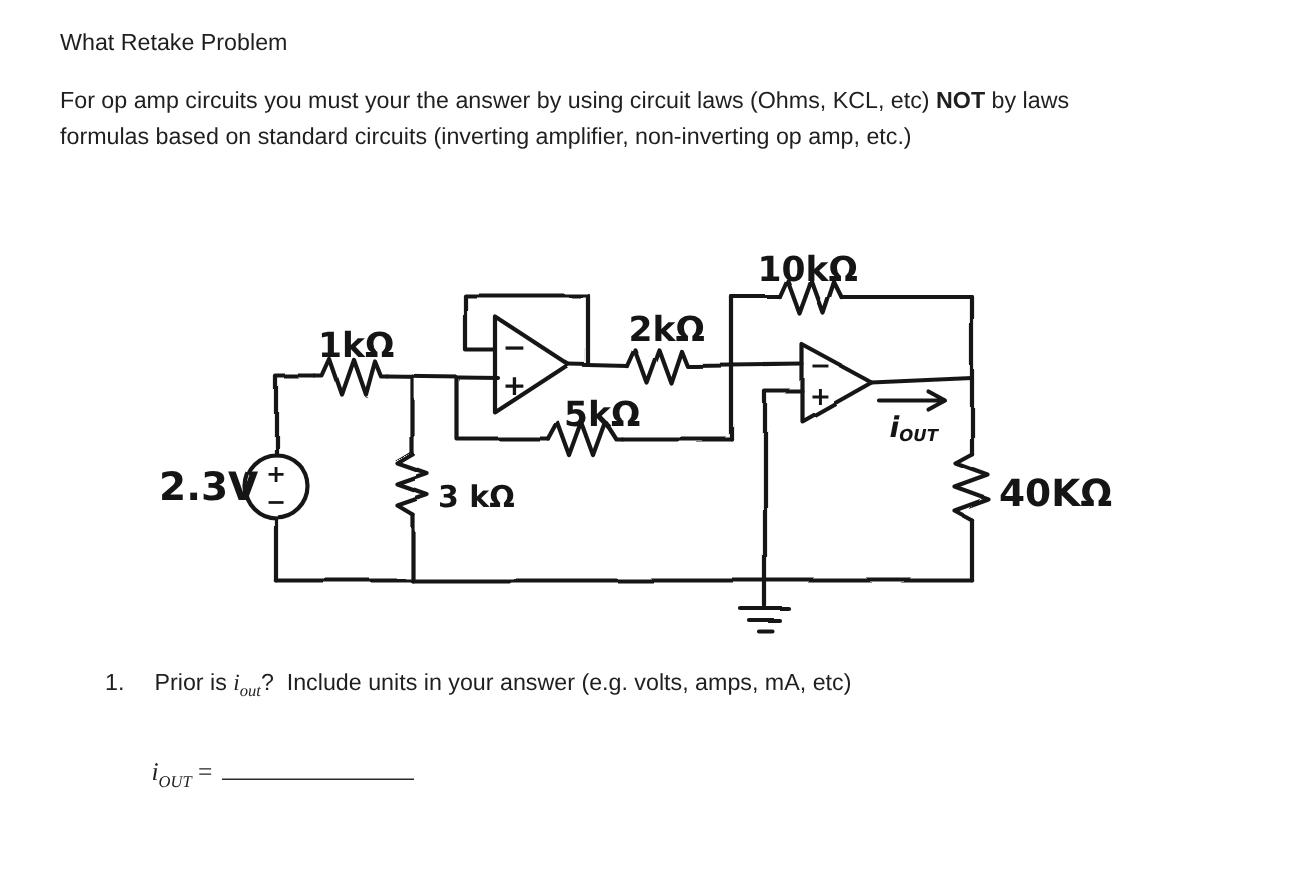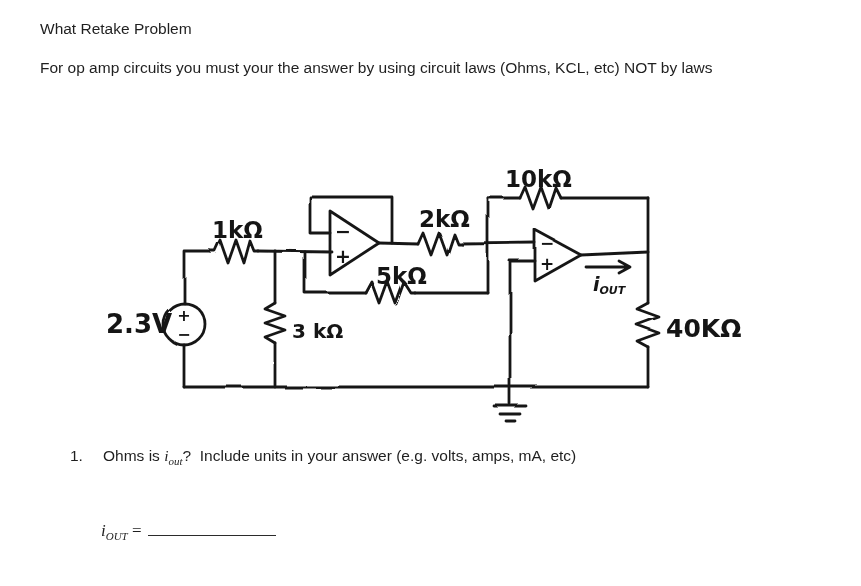--- a/index.html
+++ b/index.html
@@ -7,26 +7,26 @@
     width:861px; height:586px;
     background:#ffffff;
     position:relative;
     font-family:"Liberation Sans", sans-serif;
     color:#1f1f1f;
     overflow:hidden;
   }
   .abs { position:absolute; }
   #title { left:40px; top:20px; font-size:15.5px; }
   #intro { left:40px; top:56px; font-size:15.5px; line-height:24px; }
-  #intro b { font-weight:normal; }
+  #intro b { font-weight:bold; }
   #question-row { left:70px; top:447px; font-size:15.5px; display:flex; }
   #question-number { width:33px; }
   .math { font-family:"Liberation Serif", serif; font-style:italic; }
   .math sub { font-size:11px; font-style:italic; }
-  #answer-row { left:101px; top:520px; font-size:17px; }
+  #answer-row { left:101px; top:504px; font-size:17px; }
   #answer-row .eq { font-family:"Liberation Serif", serif; }
   #answer-blank {
     display:inline-block;
     width:128px; height:15px;
     border-bottom:1.7px solid #2b2b2b;
     margin-left:2px;
   }
   svg#circuit { left:0; top:0; }
   .stroke {
     stroke:#191919; stroke-width:2.8; fill:none;
@@ -39,20 +39,21 @@
     stroke:none;
   }
 </style>
 </head>
 <body>
 
 <div id="title" class="abs">What Retake Problem</div>
 
 <div id="intro" class="abs">
   <span>For op amp circuits you must your the answer by using circuit laws (Ohms, KCL, etc) </span><b>NOT</b><span> by laws</span><br>
+  <span>formulas based on standard circuits (inverting amplifier, non-inverting op amp, etc.)</span>
 </div>
 
 <svg id="circuit" class="abs" width="861" height="586" viewBox="0 0 861 586" xmlns="http://www.w3.org/2000/svg">
   <defs>
     <filter id="wobble" x="-5%" y="-5%" width="110%" height="110%">
       <feTurbulence type="fractalNoise" baseFrequency="0.015" numOctaves="2" seed="7" result="n"></feTurbulence>
       <feDisplacementMap in="SourceGraphic" in2="n" scale="3"></feDisplacementMap>
     </filter>
   </defs>
 
@@ -119,19 +120,19 @@
 
     <text x="593" y="291" font-family="DejaVu Sans, sans-serif" font-weight="bold" font-style="italic" fill="#151515">
       <tspan font-size="19">i</tspan><tspan font-size="11" dy="3">OUT</tspan>
     </text>
   </g>
 </svg>
 
 <div id="question-row" class="abs">
   <span id="question-number">1.</span>
   <span>
-    <span>Ohms is </span><span class="math"><span>i</span><sub>out</sub></span><span>?&nbsp; Include units in your answer (e.g. volts, amps, mA, etc)</span>
+    <span>Prior is </span><span class="math"><span>i</span><sub>out</sub></span><span>?&nbsp; Include units in your answer (e.g. volts, amps, mA, etc)</span>
   </span>
 </div>
 
 <div id="answer-row" class="abs">
   <span class="math"><span>i</span><sub>OUT</sub></span><span class="eq"> = </span><span id="answer-blank"></span>
 </div>
 
 </body></html>

